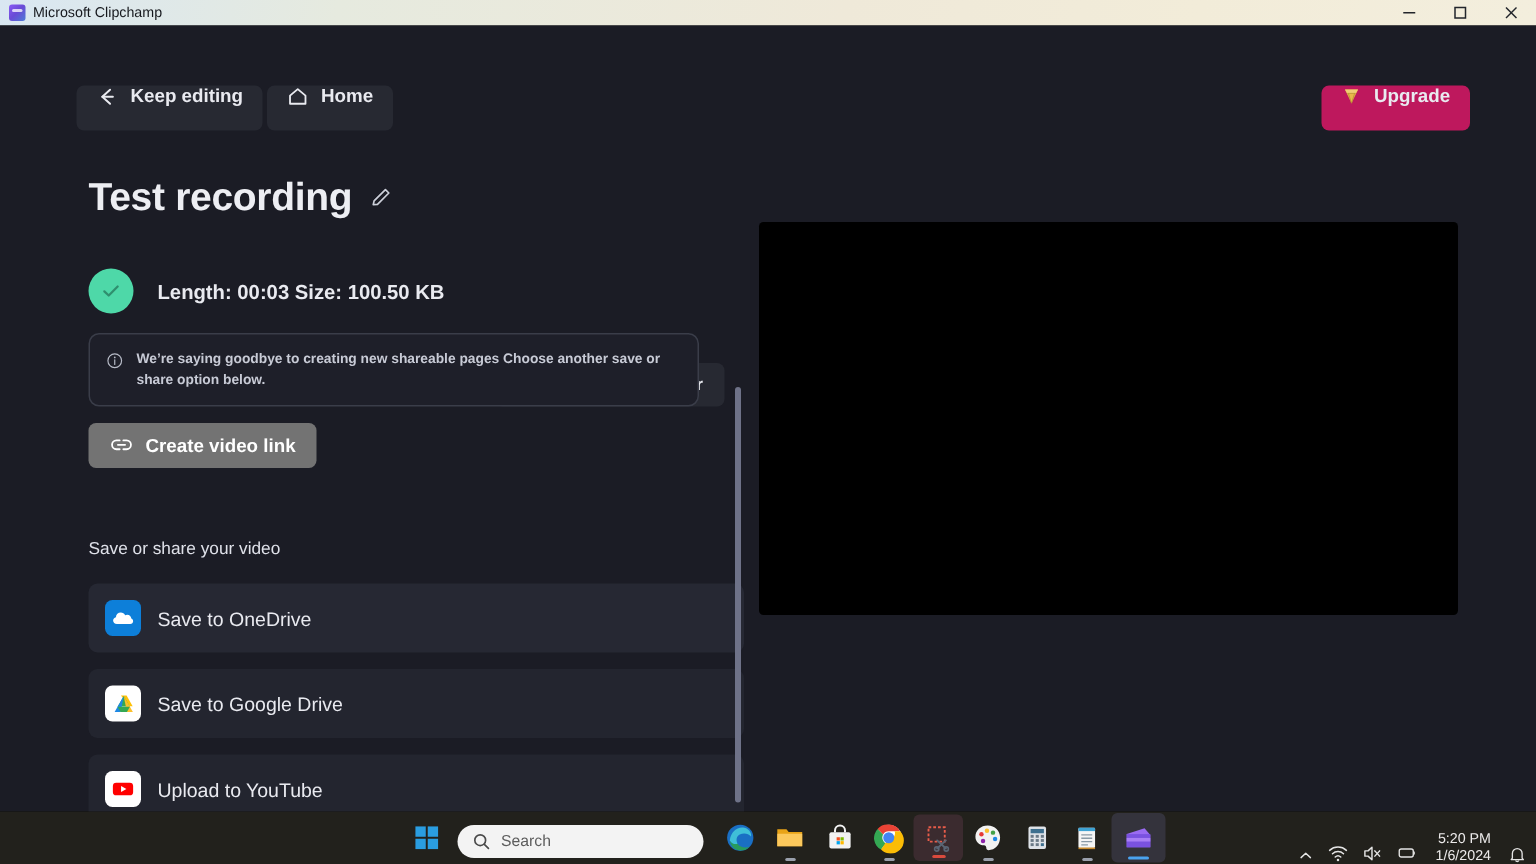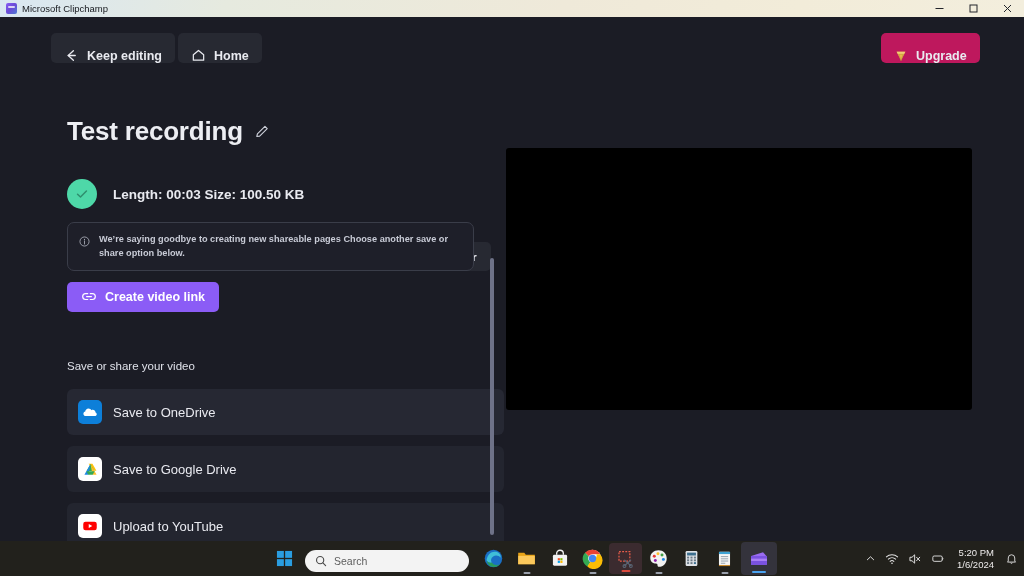--- a/index.html
+++ b/index.html
@@ -41,31 +41,31 @@
     position: absolute; left: 0; top: 17px; width: 1024px; height: 524px;
     background: #1b1c25;
     overflow: hidden;
   }
 
   
   #toolbar {
     position: absolute; left: 0; top: 0; width: 1024px; height: 62px;
   }
   .tb-btn {
-    position: absolute; height: 30px; display: flex; align-items: flex-end; gap: 8px;
+    position: absolute; height: 30px; display: flex; align-items: flex-start; gap: 8px;
     background: #272932; border-radius: 5px; color: #e9eaf0;
-    font-size: 12.5px; font-weight: bold; padding: 0 13px; white-space: nowrap;
+    font-size: 12.5px; font-weight: bold; padding: 0 13px; white-space: nowrap; margin-top: 24px;
   }
   #btn-keep-editing { left: 51px; top: 16px; }
   #btn-home { left: 178px; top: 16px; }
   #btn-upgrade { left: 881px; top: 16px; background: #be185d; padding: 0 13px; }
   .tb-btn svg { display: block; flex: none; }
 
   
-  #left-panel { position: absolute; left: 16px; top: 62px; width: 496px; height: 462px; }
+  #left-panel { position: absolute; left: 8px; top: 62px; width: 496px; height: 462px; }
 
   #title-row { position: absolute; left: 51px; top: 39px; display: flex; align-items: center; gap: 11px; }
   #project-title { font-size: 26px; font-weight: bold; color: #edeef3; letter-spacing: -0.2px; line-height: 1; }
   #edit-title-icon { width: 18px; height: 18px; color: #cdd0da; display: flex; align-items: center; justify-content: center; }
 
   #status-row { position: absolute; left: 51px; top: 100px; display: flex; align-items: center; height: 30px; }
   #check-circle {
     width: 30px; height: 30px; border-radius: 50%; background: #4ed8a8;
     display: flex; align-items: center; justify-content: center; flex: none;
   }
@@ -82,21 +82,21 @@
     position: absolute; left: 51px; top: 143px; width: 407px; min-height: 46px;
     border: 1px solid #3a3d49; border-radius: 7px; background: #1e1f29;
     display: flex; align-items: flex-start; gap: 9px; padding: 9px 12px 9px 11px;
   }
   #notice-icon { flex: none; margin-top: 1px; color: #b7bbc7; }
   #notice-text { font-size: 9.2px; font-weight: bold; color: #c8cbd6; line-height: 1.55; }
 
   
   #btn-create-link {
     position: absolute; left: 51px; top: 203px; height: 30px;
-    background: #8b5cf6; border-radius: 5px; color: #ffffff;
+    background: #737373; border-radius: 5px; color: #ffffff;
     font-size: 12.5px; font-weight: bold; display: flex; align-items: center; gap: 8px;
     padding: 0 14px; white-space: nowrap;
   }
   #create-link-hint {
     position: absolute; left: 205px; top: 213px; font-size: 11.5px; color: #b8bcc8; white-space: nowrap;
   }
 
   
   #share-heading { position: absolute; left: 51px; top: 281px; font-size: 11.5px; font-weight: normal; color: #dfe1e9; }
   .share-row {
@@ -133,21 +133,21 @@
   .tb-dot { position: absolute; bottom: 2px; left: 50%; transform: translateX(-50%); width: 7px; height: 2px; border-radius: 1px; background: #9aa0ac; }
   .tb-dot.red { background: #d94a3d; width: 9px; }
   .tb-dot.blue { background: #4aa3f0; width: 14px; }
 
   #search-pill {
     width: 164px; height: 22px; background: #f3f3f3; border-radius: 11px;
     display: flex; align-items: center; gap: 7px; padding: 0 10px; margin: 4px 8px 0 4px;
   }
   #search-placeholder { font-size: 10.5px; color: #5d5d5d; }
 
-  #tray { position: absolute; right: 6px; top: 0; height: 35px; display: flex; align-items: center; gap: 9px; color: #e4e4e4; }
+  #tray { position: absolute; right: 6px; top: 0; height: 35px; display: flex; align-items: flex-end; gap: 9px; color: #e4e4e4; }
   .tray-item { display: flex; align-items: center; justify-content: center; }
   #tray-clock { display: flex; flex-direction: column; align-items: flex-end; line-height: 1.18; margin: 0 2px; }
   #tray-clock span { font-size: 9.5px; color: #eceaea; }
 </style>
 </head>
 <body>
 
 <div id="screen">
 
   <div id="titlebar">

